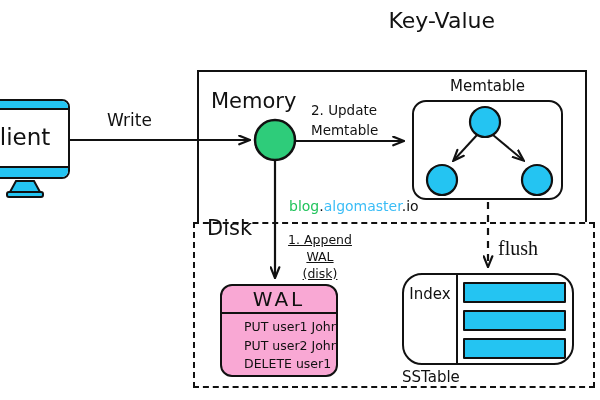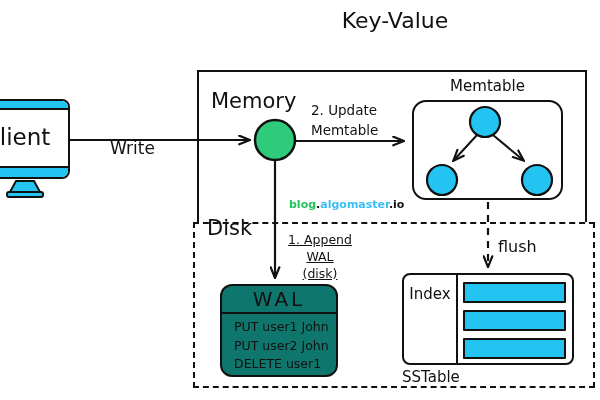--- a/index.html
+++ b/index.html
@@ -15,61 +15,61 @@
     border:2.5px solid #111;border-bottom:none;box-sizing:border-box;
   }
   .disk-box{
     left:193px;top:222px;width:402px;height:166px;
     border:2.5px dashed #111;box-sizing:border-box;
   }
   .region-label{font-size:21px;}
   .memory-label{left:211px;top:73px;margin-top:16px;}
   .disk-label{left:207px;top:216px;}
   
-  .title{left:295px;top:8px;width:200px;text-align:center;font-size:22px;line-height:26px;}
+  .title{left:295px;top:8px;width:200px;text-align:right;font-size:22px;line-height:26px;}
   
   .monitor{
     left:-36px;top:99px;width:106px;height:80px;background:#fff;
     border:2.5px solid #111;border-radius:8px;box-sizing:border-box;overflow:hidden;
   }
   .monitor-top{height:7px;background:#24c4f2;border-bottom:2px solid #111;}
   .monitor-screen{height:53px;display:flex;align-items:center;justify-content:center;font-size:23px;}
   .monitor-bottom{position:absolute;left:0;right:0;bottom:0;height:9px;background:#24c4f2;border-top:2px solid #111;}
   
-  .write-label{left:95px;top:110px;width:75px;text-align:center;font-size:17px;margin-top:28px;}
+  .write-label{left:107px;top:110px;width:75px;font-size:17px;}
   .update-label{left:311px;top:100px;font-size:13.5px;line-height:20px;}
   .append-label{left:274px;top:231px;width:92px;text-align:center;font-size:12.5px;line-height:17px;text-decoration:underline;}
-  .flush-label{left:498px;top:237px;font-size:16px;}
+  .flush-label{left:498px;top:237px;font-size:20px;font-family:Liberation Serif, serif;}
   
   .memtable-label{left:412px;top:77px;width:151px;text-align:center;font-size:15px;}
   .memtable-box{
     left:412px;top:100px;width:151px;height:100px;background:#fff;
     border:2.5px solid #111;border-radius:14px;box-sizing:border-box;
   }
   
   .wal-box{
-    left:220px;top:284px;width:118px;height:93px;background:#0f766e;
+    left:220px;top:284px;width:118px;height:93px;background:#f9a8d4;
     border:2.5px solid #111;border-radius:12px;box-sizing:border-box;overflow:hidden;
   }
   .wal-header{
     height:26px;border-bottom:2.5px solid #111;display:flex;align-items:center;justify-content:center;
     font-size:20px;letter-spacing:3px;
   }
-  .wal-rows{padding:4px 0 0 12px;font-size:12.5px;line-height:18.5px;white-space:nowrap;}
+  .wal-rows{padding:4px 0 0 22px;font-size:12.5px;line-height:18.5px;white-space:nowrap;}
   
   .sstable-box{
     left:402px;top:273px;width:172px;height:92px;background:#fff;
-    border:2.5px solid #111;border-radius:8px;box-sizing:border-box;display:flex;overflow:hidden;
+    border:2.5px solid #111;border-radius:20px;box-sizing:border-box;display:flex;overflow:hidden;
   }
   .sstable-index{width:52px;border-right:2px solid #111;text-align:center;padding-top:10px;font-size:15px;flex:none;}
   .sstable-segments{flex:1;padding:7px 6px 0 5px;}
   .segment-bar{height:21px;margin-bottom:7px;background:#24c4f2;border:2px solid #111;border-radius:1px;box-sizing:border-box;}
   .sstable-label{left:402px;top:368px;width:172px;text-align:left;font-size:15px;}
   
-  .watermark{left:289px;top:198px;font-size:11px;font-weight:bold;white-space:nowrap;}
+  .watermark{left:289px;top:198px;font-size:14px;font-weight:normal;white-space:nowrap;}
   .wm-green{color:#21c35c;}
   .wm-blue{color:#3bbdf6;}
   .wm-dark{color:#111;}
   
   .connectors{position:absolute;left:0;top:0;width:600px;height:400px;pointer-events:none;}
 </style>
 </head>
 <body>
 
 <div class="canvas">

